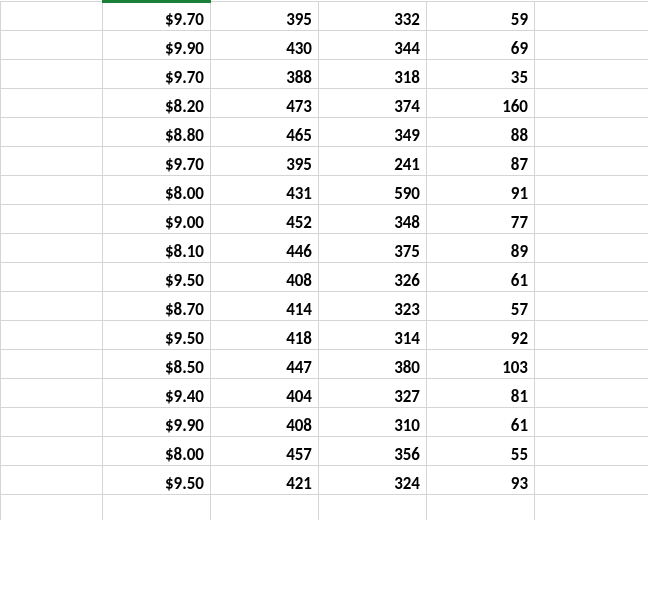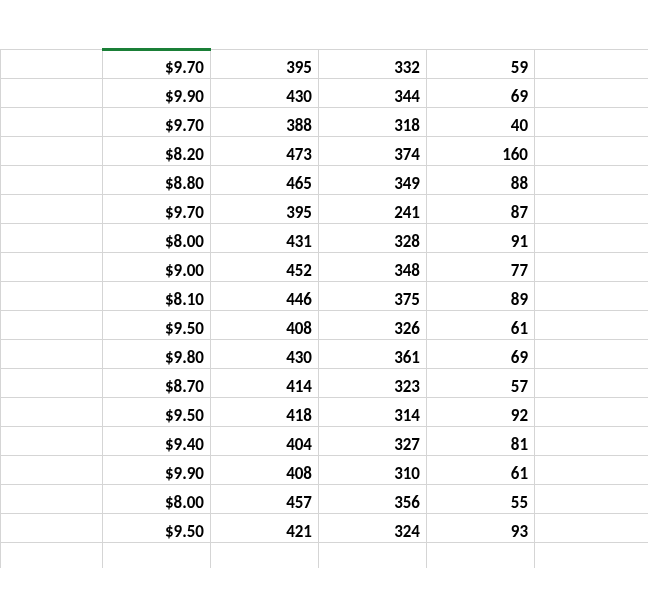--- a/index.html
+++ b/index.html
@@ -10,21 +10,20 @@
       font-size: 17px;
       color: #000;
       width: 648px;
       height: 606px;
       overflow: hidden;
     }
     .sheet {
       border-collapse: collapse;
       table-layout: fixed;
       width: 648px;
-      margin-top: 48px;
     }
     .sheet td {
       border: 1px solid #d5d5d5;
       height: 29px;
       padding: 0 6px 0 0;
       text-align: right;
       vertical-align: bottom;
       font-weight: 600;
       white-space: nowrap;
       overflow: hidden;
@@ -73,21 +72,21 @@
         <td>430</td>
         <td>344</td>
         <td>69</td>
         <td></td>
       </tr>
       <tr>
         <td></td>
         <td>$9.70</td>
         <td>388</td>
         <td>318</td>
-        <td>40</td>
+        <td>35</td>
         <td></td>
       </tr>
       <tr>
         <td></td>
         <td>$8.20</td>
         <td>473</td>
         <td>374</td>
         <td>160</td>
         <td></td>
       </tr>
@@ -104,21 +103,21 @@
         <td>$9.70</td>
         <td>395</td>
         <td>241</td>
         <td>87</td>
         <td></td>
       </tr>
       <tr>
         <td></td>
         <td>$8.00</td>
         <td>431</td>
-        <td>328</td>
+        <td>590</td>
         <td>91</td>
         <td></td>
       </tr>
       <tr>
         <td></td>
         <td>$9.00</td>
         <td>452</td>
         <td>348</td>
         <td>77</td>
         <td></td>
@@ -134,44 +133,44 @@
       <tr>
         <td></td>
         <td>$9.50</td>
         <td>408</td>
         <td>326</td>
         <td>61</td>
         <td></td>
       </tr>
       <tr>
         <td></td>
-        <td>$9.80</td>
-        <td>430</td>
-        <td>361</td>
-        <td>69</td>
-        <td></td>
-      </tr>
-      <tr>
-        <td></td>
         <td>$8.70</td>
         <td>414</td>
         <td>323</td>
         <td>57</td>
         <td></td>
       </tr>
       <tr>
         <td></td>
         <td>$9.50</td>
         <td>418</td>
         <td>314</td>
         <td>92</td>
         <td></td>
       </tr>
       <tr>
         <td></td>
+        <td>$8.50</td>
+        <td>447</td>
+        <td>380</td>
+        <td>103</td>
+        <td></td>
+      </tr>
+      <tr>
+        <td></td>
         <td>$9.40</td>
         <td>404</td>
         <td>327</td>
         <td>81</td>
         <td></td>
       </tr>
       <tr>
         <td></td>
         <td>$9.90</td>
         <td>408</td>

